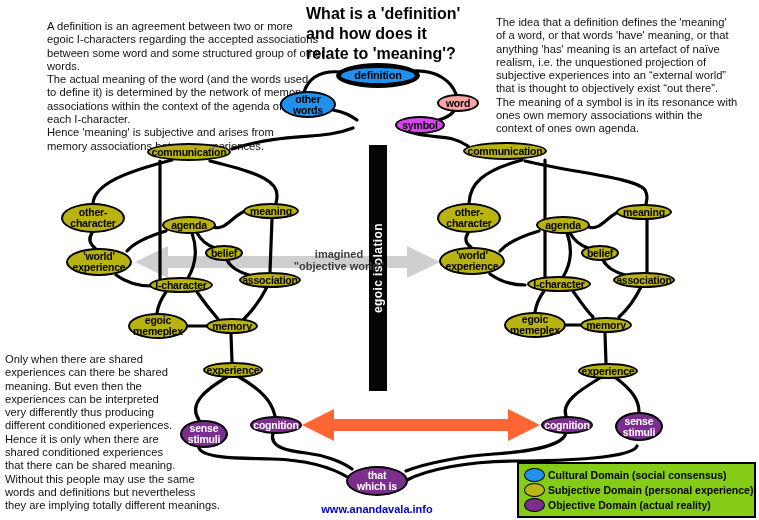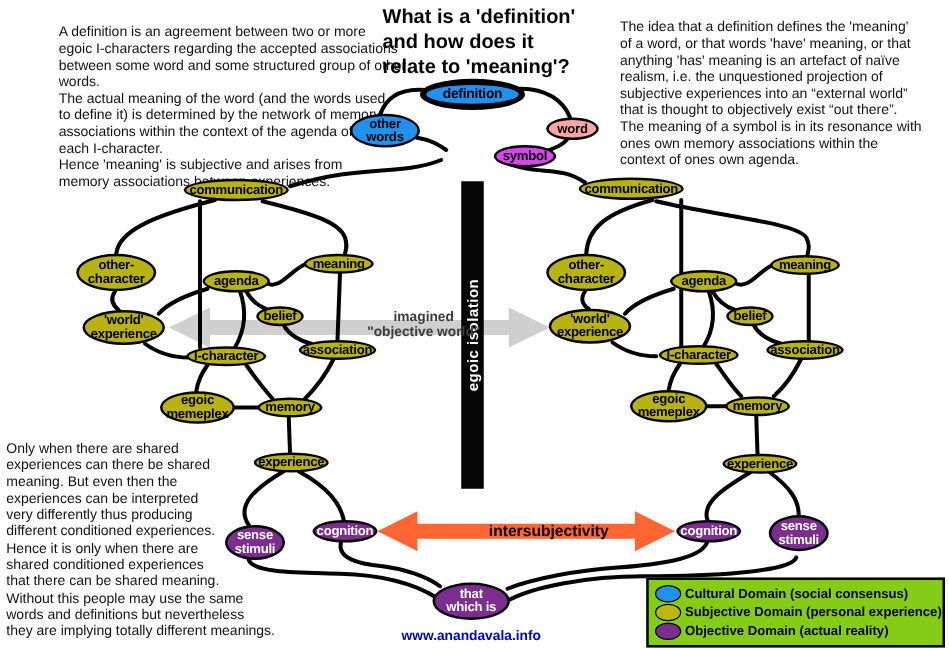--- a/index.html
+++ b/index.html
@@ -155,21 +155,20 @@
     </g>
     <polygon points="302,425 334,409 334,419 508,419 508,409 540,425 508,441 508,431 334,431 334,441" fill="#FF6633"></polygon>
   </svg>
 
   <div id="bar">
     <span>egoic isolation</span>
   </div>
 
   <div id="imagined-label" class="arrow-label">imagined
 "objective world"</div>
-  <div id="intersubjectivity-label" class="arrow-label">intersubjectivity</div>
 
   <div class="node def" style="left: 336px; top: 63px; width: 84px; height: 25px; background-color: rgb(33, 145, 240);">definition</div>
   <div class="node" style="left: 280px; top: 91px; width: 56px; height: 27px; background-color: rgb(33, 145, 240);">other
 words</div>
   <div class="node" style="left: 437px; top: 94px; width: 42px; height: 18px; background-color: #fca5a5;">word</div>
   <div class="node" style="left: 351px; top: 116px; width: 50px; height: 18px; background-color: #d946ef; margin-left: 44px;">symbol</div>
 
   <div class="node" style="left: 147px; top: 143px; width: 84px; height: 18px; background-color: rgb(185, 179, 18);">communication</div>
   <div class="node" style="left: 61px; top: 203px; width: 64px; height: 30px; background-color: rgb(185, 179, 18);">other-
 character</div>

